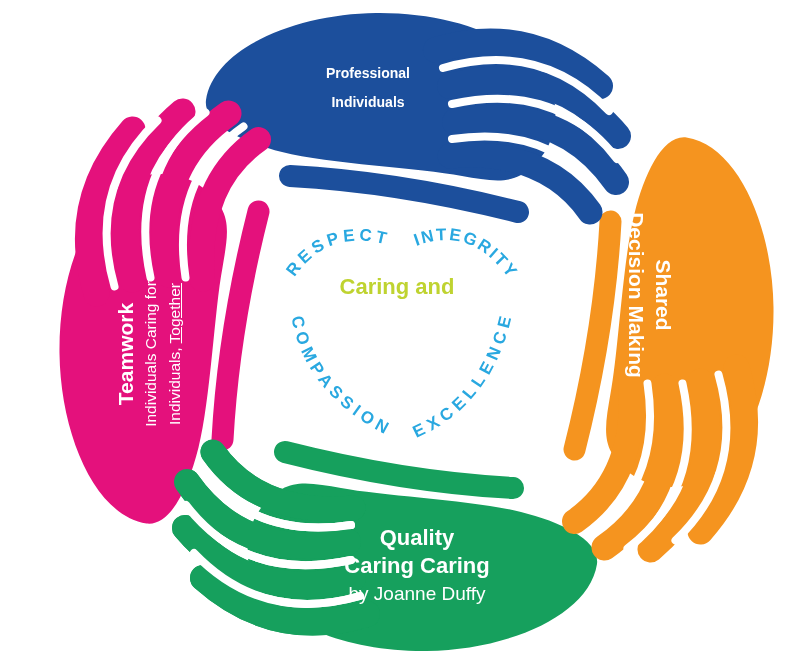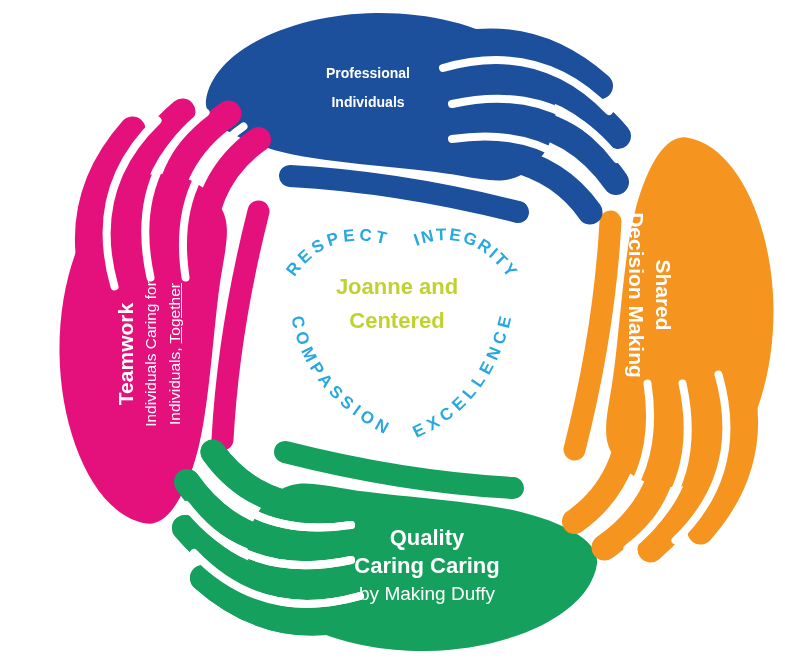--- a/index.html
+++ b/index.html
@@ -22,21 +22,21 @@
   .label-top {
     left: 238px; top: 59px; width: 260px;
     font-size: 14px; font-weight: bold; line-height: 29px;
   }
   .label-right {
     left: 650px; top: 295px; width: 250px;
     transform: translate(-50%,-50%) rotate(90deg);
     font-size: 21px; font-weight: bold; line-height: 27px;
   }
   .label-bottom {
-    left: 307px; top: 524px; width: 240px;
+    left: 297px; top: 524px; width: 240px;
     font-size: 22px; font-weight: bold; line-height: 28px;
   }
   .label-byline { font-weight: normal; font-size: 19px; line-height: 28px; }
   .label-left {
     left: 150px; top: 354px; width: 232px;
     transform: translate(-50%,-50%) rotate(-90deg);
   }
   .lt-title { font-size: 21px; font-weight: bold; line-height: 26px; }
   .lt-sub { font-size: 15.5px; font-weight: normal; line-height: 24px; }
   .underlined { text-decoration: underline; }
@@ -110,27 +110,26 @@
   </div>
 
   <div class="label label-right">
     <div>Shared</div>
     <div>Decision Making</div>
   </div>
 
   <div class="label label-bottom">
     <div>Quality</div>
     <div>Caring Caring</div>
-    <div class="label-byline">by Making Duffy</div>
+    <div class="label-byline">by Joanne Duffy</div>
   </div>
 
   <div class="label label-left">
     <div class="lt-title">Teamwork</div>
     <div class="lt-sub">Individuals Caring for</div>
     <div class="lt-sub"><span>Individuals,</span> <span class="underlined">Together</span></div>
   </div>
 
   <div class="center-title">
-    <div>Joanne and</div>
-    <div>Centered</div>
+    <div>Caring and</div>
   </div>
 
 </div>
 
 </body></html>

